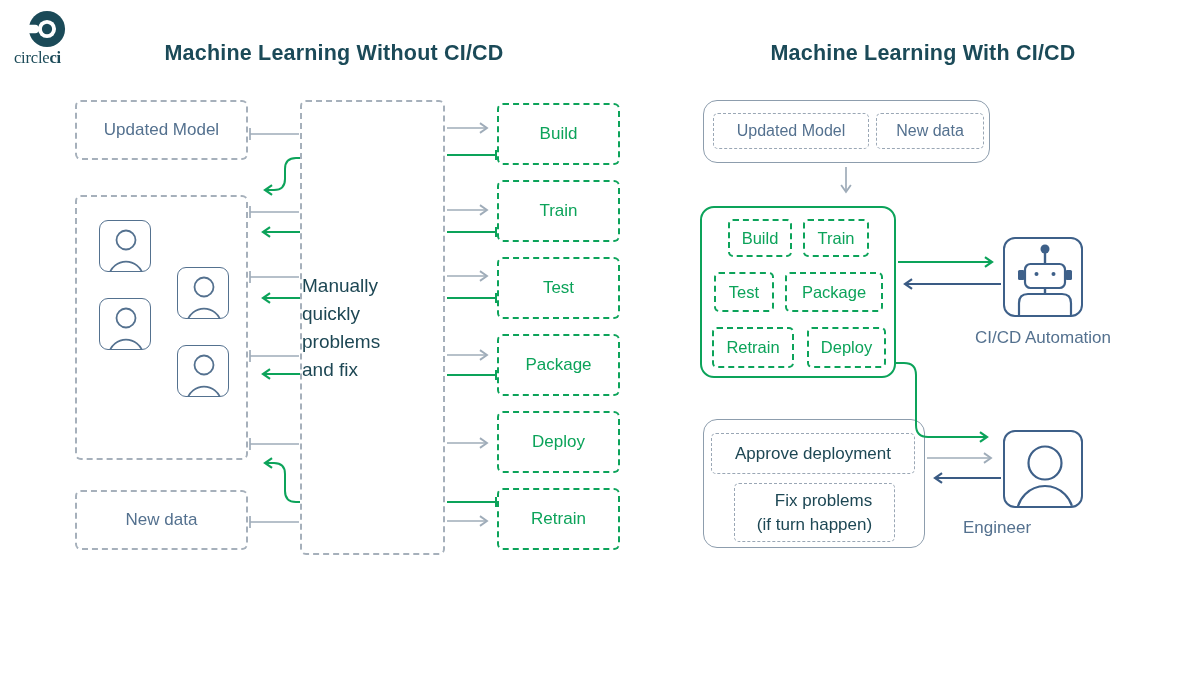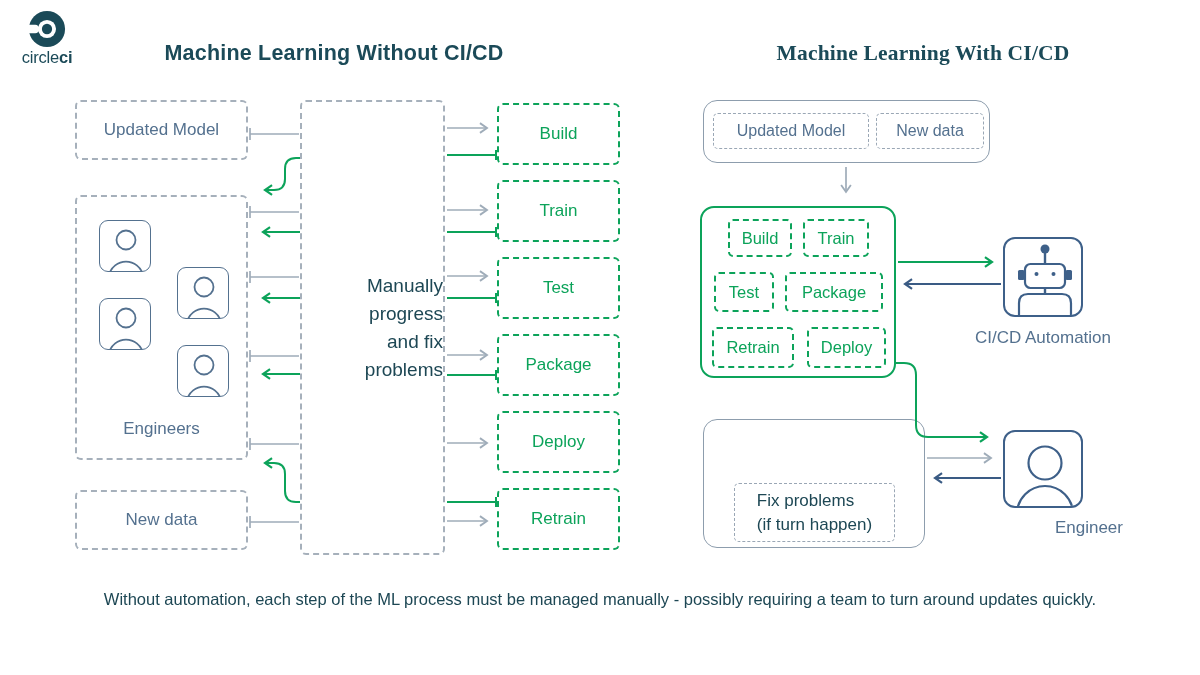--- a/index.html
+++ b/index.html
@@ -32,21 +32,21 @@
   .teal-text   { color:#1D4754; }
   .green-text  { color:#0CA35A; }
 
   
   .lbox { left:75px; width:173px; height:60px; }
   .step {
     left:497px; width:123px; height:62px;
     font-size:17px;
   }
   .manual-box { left:300px; top:100px; width:145px; height:455px; }
-  .manual-text { width:100%; text-align:right; font-size:19px; line-height:28px; color:#1D4754; }
+  .manual-text { width:100%; text-align:left; font-size:19px; line-height:28px; color:#1D4754; }
 
   
   .avatar {
     width:52px; height:52px; border:1.7px solid #54718F; border-radius:9px;
     overflow:hidden; background:#fff;
   }
 
   
   .chip {
     position:absolute; border:2px dashed #0CA35A; border-radius:5px;
@@ -66,25 +66,25 @@
 </head>
 <body>
 
 <div class="abs" style="left:14px; top:10px; width:66px;">
   <svg width="38" height="38" viewBox="0 0 40 40" style="display:block; margin:0 auto;">
     <circle cx="20" cy="20" r="19" fill="#1B4A58"></circle>
     <circle cx="20" cy="20" r="9.5" fill="#ffffff"></circle>
     <circle cx="20" cy="20" r="5.4" fill="#1B4A58"></circle>
     <rect x="-4" y="15.6" width="16" height="8.8" rx="4.4" fill="#ffffff"></rect>
   </svg>
-  <div class="logo-word" style="text-align:center;"><span>circle</span><b>ci</b></div>
+  <div class="logo-word" style="font-family:Liberation Serif, serif;"><span>circle</span><b>ci</b></div>
 </div>
 
 <div class="abs diagram-title" style="left:109px; top:41px; width:450px;">Machine Learning Without CI/CD</div>
-<div class="abs diagram-title" style="left:698px; top:41px; width:450px;font-family:Liberation Serif, serif;">Machine Learning With CI/CD</div>
+<div class="abs diagram-title" style="left:698px; top:41px; width:450px;">Machine Learning With CI/CD</div>
 
 <div class="abs lbox dash-gray center" style="top:100px;">
   <span class="slate-label">Updated Model</span>
 </div>
 
 <div class="abs dash-gray" style="left:75px; top:195px; width:173px; height:265px;">
   <div class="avatar abs" style="left:22px; top:23px;">
     <svg width="52" height="52" viewBox="0 0 52 52">
       <circle cx="26" cy="19" r="9.5" fill="none" stroke="#54718F" stroke-width="1.8"></circle>
       <path d="M9,54 A17.5,17.5 0 0 1 43,54" fill="none" stroke="#54718F" stroke-width="1.8"></path>
@@ -101,33 +101,32 @@
       <circle cx="26" cy="19" r="9.5" fill="none" stroke="#54718F" stroke-width="1.8"></circle>
       <path d="M9,54 A17.5,17.5 0 0 1 43,54" fill="none" stroke="#54718F" stroke-width="1.8"></path>
     </svg>
   </div>
   <div class="avatar abs" style="left:100px; top:148px;">
     <svg width="52" height="52" viewBox="0 0 52 52">
       <circle cx="26" cy="19" r="9.5" fill="none" stroke="#54718F" stroke-width="1.8"></circle>
       <path d="M9,54 A17.5,17.5 0 0 1 43,54" fill="none" stroke="#54718F" stroke-width="1.8"></path>
     </svg>
   </div>
-  <div class="abs slate-label" style="left:0; top:222px; width:100%; text-align:center;">Engineers</div>
 </div>
 
 <div class="abs lbox dash-gray center" style="top:490px;">
   <span class="slate-label">New data</span>
 </div>
 
 <div class="abs manual-box dash-gray center">
   <div class="manual-text">
     <div>Manually</div>
-    <div>progress</div>
+    <div>quickly</div>
+    <div>problems</div>
     <div>and fix</div>
-    <div>problems</div>
   </div>
 </div>
 
 <div class="abs step dash-green center green-text" style="top:103px;">
     <span>Build</span>
   </div>
 <div class="abs step dash-green center green-text" style="top:180px;">
     <span>Train</span>
   </div>
 <div class="abs step dash-green center green-text" style="top:257px;">
@@ -182,35 +181,38 @@
     <circle cx="48.5" cy="35" r="2" fill="#3E6089"></circle>
     <rect x="13" y="31" width="6.5" height="10" rx="1.5" fill="#3E6089"></rect>
     <rect x="60.5" y="31" width="6.5" height="10" rx="1.5" fill="#3E6089"></rect>
     <line x1="40" y1="49" x2="40" y2="55" stroke="#3E6089" stroke-width="2.4"></line>
     <path d="M14,84 V64 q0,-9 9,-9 h34 q9,0 9,9 V84" fill="none" stroke="#3E6089" stroke-width="2.2"></path>
   </svg>
 </div>
 <div class="abs slate-label" style="left:953px; top:328px; width:180px; text-align:center;">CI/CD Automation</div>
 
 <div class="abs solid-gray" style="left:703px; top:419px; width:222px; height:129px;">
+  <div class="inner-dash" style="left:7px; top:13px; width:204px; height:41px;">
+    <span style="font-size:17px;" class="teal-text">Approve deployment</span>
+  </div>
   <div class="inner-dash" style="left:30px; top:63px; width:161px; height:59px; flex-direction:column;">
-    <div style="font-size:17px; line-height:24px; text-align:left;" class="teal-text">
+    <div style="font-size:17px; line-height:24px; text-align:right;" class="teal-text">
       <div>Fix problems</div>
       <div>(if turn happen)</div>
     </div>
   </div>
 </div>
 
 <div class="abs icon-box" style="left:1003px; top:430px; width:80px; height:78px;">
   <svg width="80" height="78" viewBox="0 0 80 78">
     <circle cx="40" cy="31" r="16.5" fill="none" stroke="#3E6089" stroke-width="2.2"></circle>
     <path d="M12,82 A28,28 0 0 1 68,82" fill="none" stroke="#3E6089" stroke-width="2.2"></path>
   </svg>
 </div>
-<div class="abs slate-label" style="left:963px; top:518px; width:160px; text-align:right;">Engineer</div>
+<div class="abs slate-label" style="left:963px; top:518px; width:160px; text-align:left;">Engineer</div>
 
 <svg class="overlay" width="1200" height="675" viewBox="0 0 1200 675">
   <defs>
     <marker id="mGray" viewBox="0 0 12 12" markerWidth="13" markerHeight="13" refX="8.5" refY="6" orient="auto" markerUnits="userSpaceOnUse">
       <path d="M2,1.5 L8.5,6 L2,10.5" fill="none" stroke="#9FACB9" stroke-width="1.7"></path>
     </marker>
     <marker id="mGreen" viewBox="0 0 12 12" markerWidth="13" markerHeight="13" refX="8.5" refY="6" orient="auto" markerUnits="userSpaceOnUse">
       <path d="M2,1.5 L8.5,6 L2,10.5" fill="none" stroke="#0CA35A" stroke-width="2"></path>
     </marker>
     <marker id="mBlue" viewBox="0 0 12 12" markerWidth="13" markerHeight="13" refX="8.5" refY="6" orient="auto" markerUnits="userSpaceOnUse">
@@ -256,14 +258,13 @@
     <path d="M846,167 V192" stroke="#9FACB9" stroke-width="1.7" fill="none" marker-end="url(#mGray)"></path>
     <path d="M898,262 H992" stroke="#0CA35A" stroke-width="2" fill="none" marker-end="url(#mGreen)"></path>
     <path d="M1001,284 H905" stroke="#3A5B84" stroke-width="2" fill="none" marker-end="url(#mBlue)"></path>
     <path d="M896,363 h8 q12,0 12,12 v50 q0,12 12,12 h59" stroke="#0CA35A" stroke-width="2" fill="none" marker-end="url(#mGreen)"></path>
     <path d="M927,458 H991" stroke="#9FACB9" stroke-width="1.7" fill="none" marker-end="url(#mGray)"></path>
     <path d="M1001,478 H935" stroke="#3A5B84" stroke-width="2" fill="none" marker-end="url(#mBlue)"></path>
   </g>
 </svg>
 
 <div class="abs caption" style="top:587px;">
-  <div>Without automation, each step of the ML process must be managed manually - possibly requiring a team to turn around updates quickly.</div>
 </div>
 
 </body></html>

